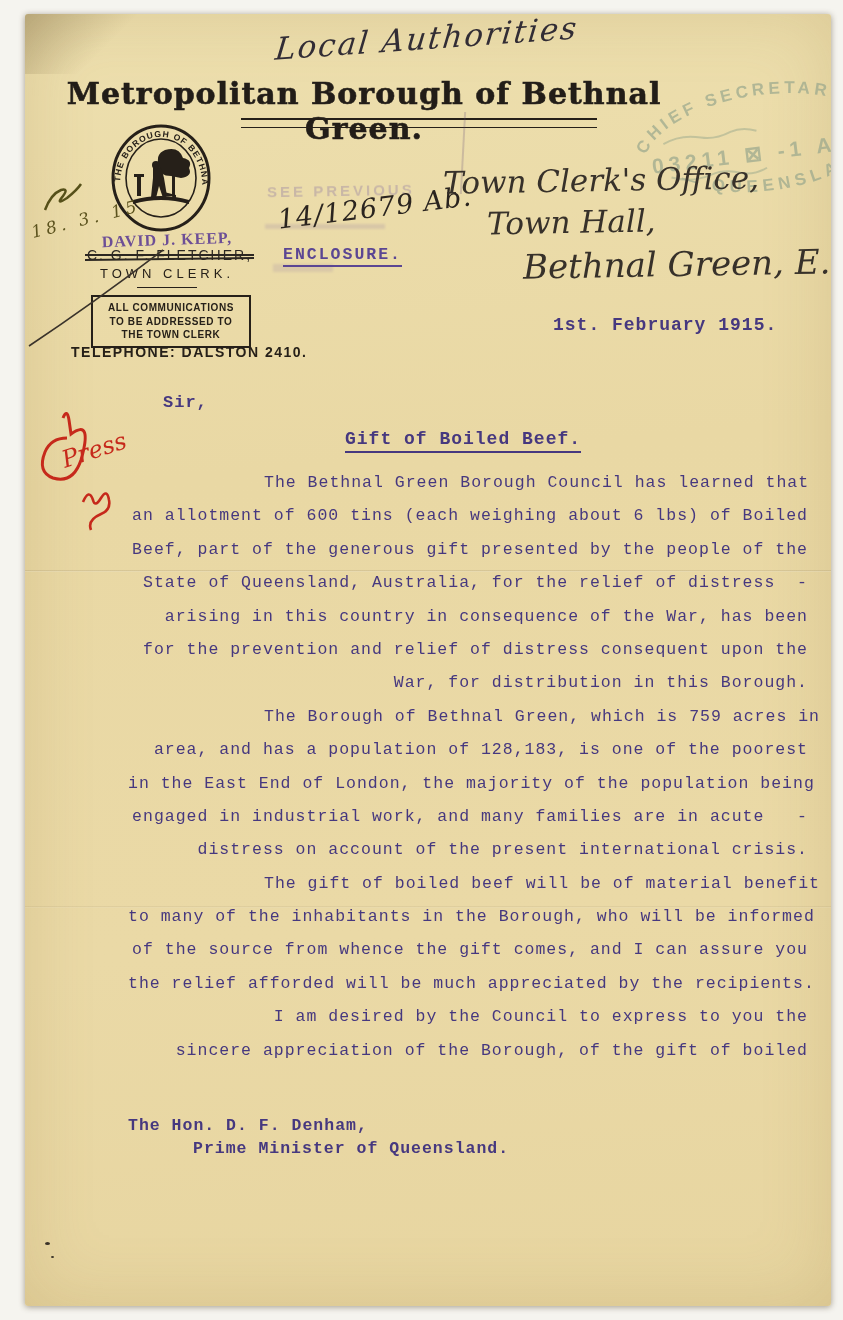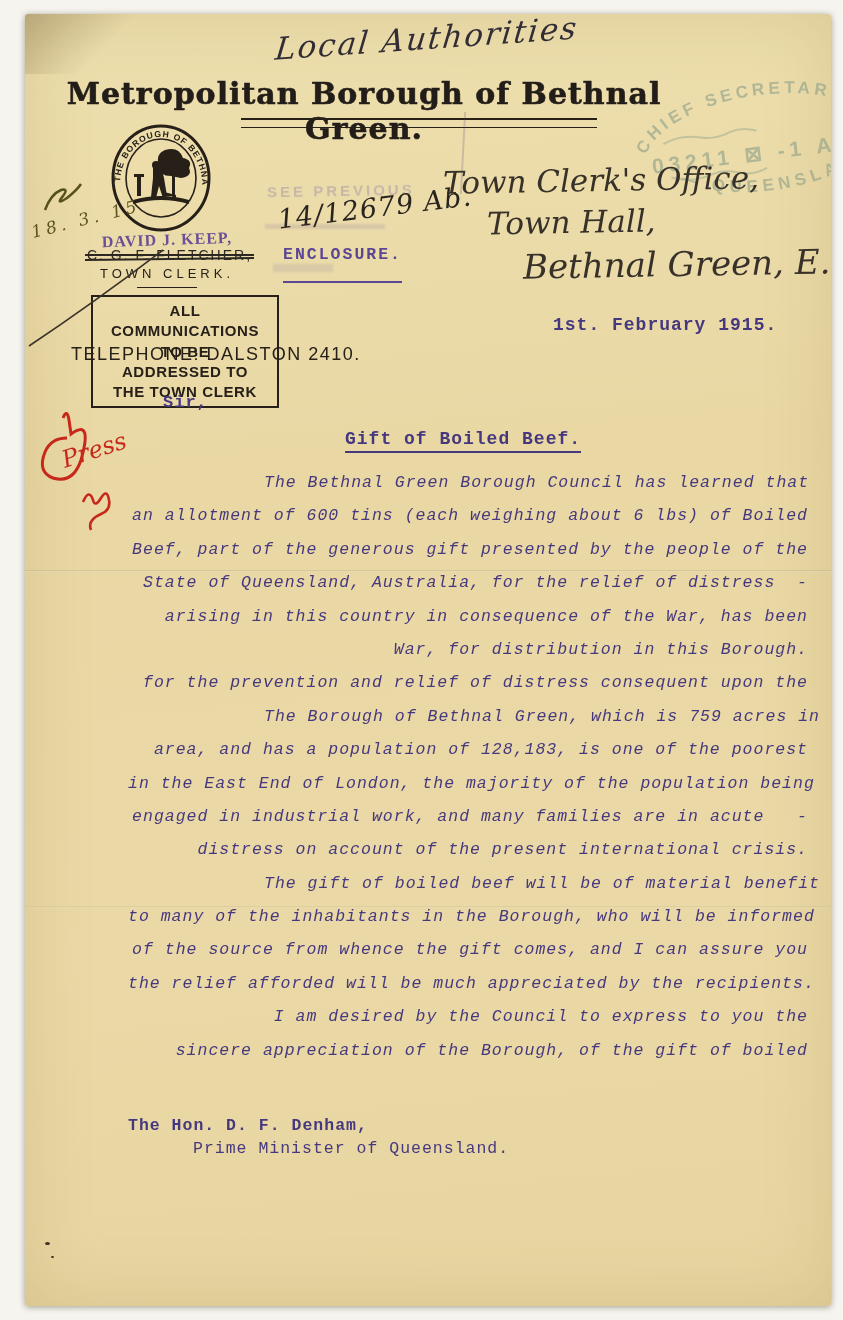--- a/index.html
+++ b/index.html
@@ -34,48 +34,48 @@
     letter-spacing:1px;color:#6d4f96;transform:rotate(-2deg);white-space:nowrap;
     font-family:"Liberation Serif","DejaVu Serif",serif;}
   .fletcher{left:52px;top:233px;width:185px;text-align:center;font-size:14px;letter-spacing:2px;
     color:#2c2722;font-family:"Liberation Sans",sans-serif;white-space:nowrap;}
   .fletcher .strike1,.fletcher .strike2{position:absolute;left:8px;right:8px;height:1.5px;background:#2c2722;}
   .fletcher .strike1{top:7px;}
   .fletcher .strike2{top:11px;transform:rotate(-.6deg);}
   .town-clerk{left:62px;top:252px;width:160px;text-align:center;font-size:13px;letter-spacing:4px;
     color:#262019;white-space:nowrap;}
   .tc-rule{left:112px;top:273px;width:60px;border-top:1.5px solid #262019;}
-  .comms-box{left:66px;top:281px;width:152px;border:2px solid #262019;padding:4px 16px;
-    text-align:center;font-size:15px;letter-spacing:.6px;line-height:1.35;color:#262019;font-weight:bold;}
-  .telephone{left:46px;top:330px;font-size:18px;letter-spacing:1.5px;color:#262019;font-weight:normal;white-space:nowrap;}
+  .comms-box{left:66px;top:281px;width:152px;border:2px solid #262019;padding:4px 2px;
+    text-align:center;font-size:10px;letter-spacing:.6px;line-height:1.35;color:#262019;font-weight:bold;}
+  .telephone{left:46px;top:330px;font-size:14px;letter-spacing:1.5px;color:#262019;font-weight:bold;white-space:nowrap;}
   
   .ghost-stamp{left:242px;top:168px;font-size:15px;letter-spacing:3px;color:rgba(120,95,160,.30);
     filter:blur(.6px);transform:rotate(-1deg);font-weight:bold;white-space:nowrap;}
   .ghost-bar{left:240px;top:210px;width:120px;height:5px;background:rgba(120,95,160,.16);filter:blur(1px);}
   .ghost-bar2{left:248px;top:250px;width:60px;height:8px;background:rgba(120,95,160,.14);filter:blur(1px);}
   .file-no{left:252px;top:178px;font-size:27px;transform:rotate(-7deg);color:#2a241f;
     letter-spacing:1px;white-space:nowrap;}
   .enclosure{left:258px;top:231px;font-size:16.5px;font-weight:bold;letter-spacing:2px;color:#5b4693;
-    border-bottom:2px solid #5b4693;padding-bottom:17px;font-family:"Liberation Mono","DejaVu Sans Mono",monospace;white-space:nowrap;}
+    border-bottom:2px solid #5b4693;padding-bottom:1px;font-family:"Liberation Mono","DejaVu Sans Mono",monospace;white-space:nowrap;}
   
   .office1{left:418px;top:148px;font-size:31px;transform:rotate(-1deg);white-space:nowrap;}
   .office2{left:462px;top:190px;font-size:31px;transform:rotate(-1deg);white-space:nowrap;}
   .office3{left:498px;top:230px;font-size:34px;transform:rotate(-1deg);white-space:nowrap;}
   .date{left:528px;top:301px;font-size:18px;font-weight:bold;letter-spacing:1px;white-space:nowrap;}
   
   .qld{left:608px;top:46px;transform:rotate(-7deg);opacity:.85;}
   
   .salutation{left:138px;top:379px;font-size:17px;font-weight:bold;letter-spacing:1px;}
   .subject{left:320px;top:415px;font-size:18px;font-weight:bold;letter-spacing:1px;
     border-bottom:2px solid #46387f;padding-bottom:2px;white-space:nowrap;}
   .body-block{left:103px;top:452px;width:680px;font-size:16.5px;letter-spacing:1px;}
-  .t-line{height:33.4px;line-height:33.4px;white-space:pre;font-style:italic;}
+  .t-line{height:33.4px;line-height:33.4px;white-space:pre;}
   .t-line.indent{padding-left:136px;}
   .addressee1{left:103px;top:1102px;font-size:16.5px;letter-spacing:1px;font-weight:bold;white-space:pre;}
-  .addressee2{left:168px;top:1125px;font-size:16.5px;letter-spacing:1px;font-weight:normal;white-space:pre;}
+  .addressee2{left:168px;top:1125px;font-size:16.5px;letter-spacing:1px;font-weight:bold;white-space:pre;}
   
   .crease-h{left:0;width:806px;height:2px;
     background:linear-gradient(180deg,rgba(110,88,45,.22),rgba(255,250,230,.35));}
   .crease-v{left:437px;top:98px;width:1.5px;height:82px;background:rgba(90,70,120,.22);transform:rotate(3deg);}
   .speck{background:#3a3228;border-radius:50%;}
   .corner-shadow{left:0;top:0;width:130px;height:60px;
     background:linear-gradient(135deg,rgba(80,60,25,.28),rgba(80,60,25,0) 60%);}
 </style>
 </head>
 <body>
@@ -172,22 +172,22 @@
 
   <div class="abs type salutation">Sir,</div>
   <div class="abs type subject">Gift of Boiled Beef.</div>
 
   <div class="abs type body-block">
     <div class="t-line indent">The Bethnal Green Borough Council has learned that</div>
     <div class="t-line">an allotment of 600 tins (each weighing about 6 lbs) of Boiled</div>
     <div class="t-line">Beef, part of the generous gift presented by the people of the</div>
     <div class="t-line">State of Queensland, Australia, for the relief of distress  -</div>
     <div class="t-line">arising in this country in consequence of the War, has been</div>
+    <div class="t-line">for the prevention and relief of distress consequent upon the</div>
     <div class="t-line">War, for distribution in this Borough.</div>
-    <div class="t-line">for the prevention and relief of distress consequent upon the</div>
     <div class="t-line indent">The Borough of Bethnal Green, which is 759 acres in</div>
     <div class="t-line">area, and has a population of 128,183, is one of the poorest</div>
     <div class="t-line">in the East End of London, the majority of the population being</div>
     <div class="t-line">engaged in industrial work, and many families are in acute   -</div>
     <div class="t-line">distress on account of the present international crisis.</div>
     <div class="t-line indent">The gift of boiled beef will be of material benefit</div>
     <div class="t-line">to many of the inhabitants in the Borough, who will be informed</div>
     <div class="t-line">of the source from whence the gift comes, and I can assure you</div>
     <div class="t-line">the relief afforded will be much appreciated by the recipients.</div>
     <div class="t-line indent">I am desired by the Council to express to you the</div>

